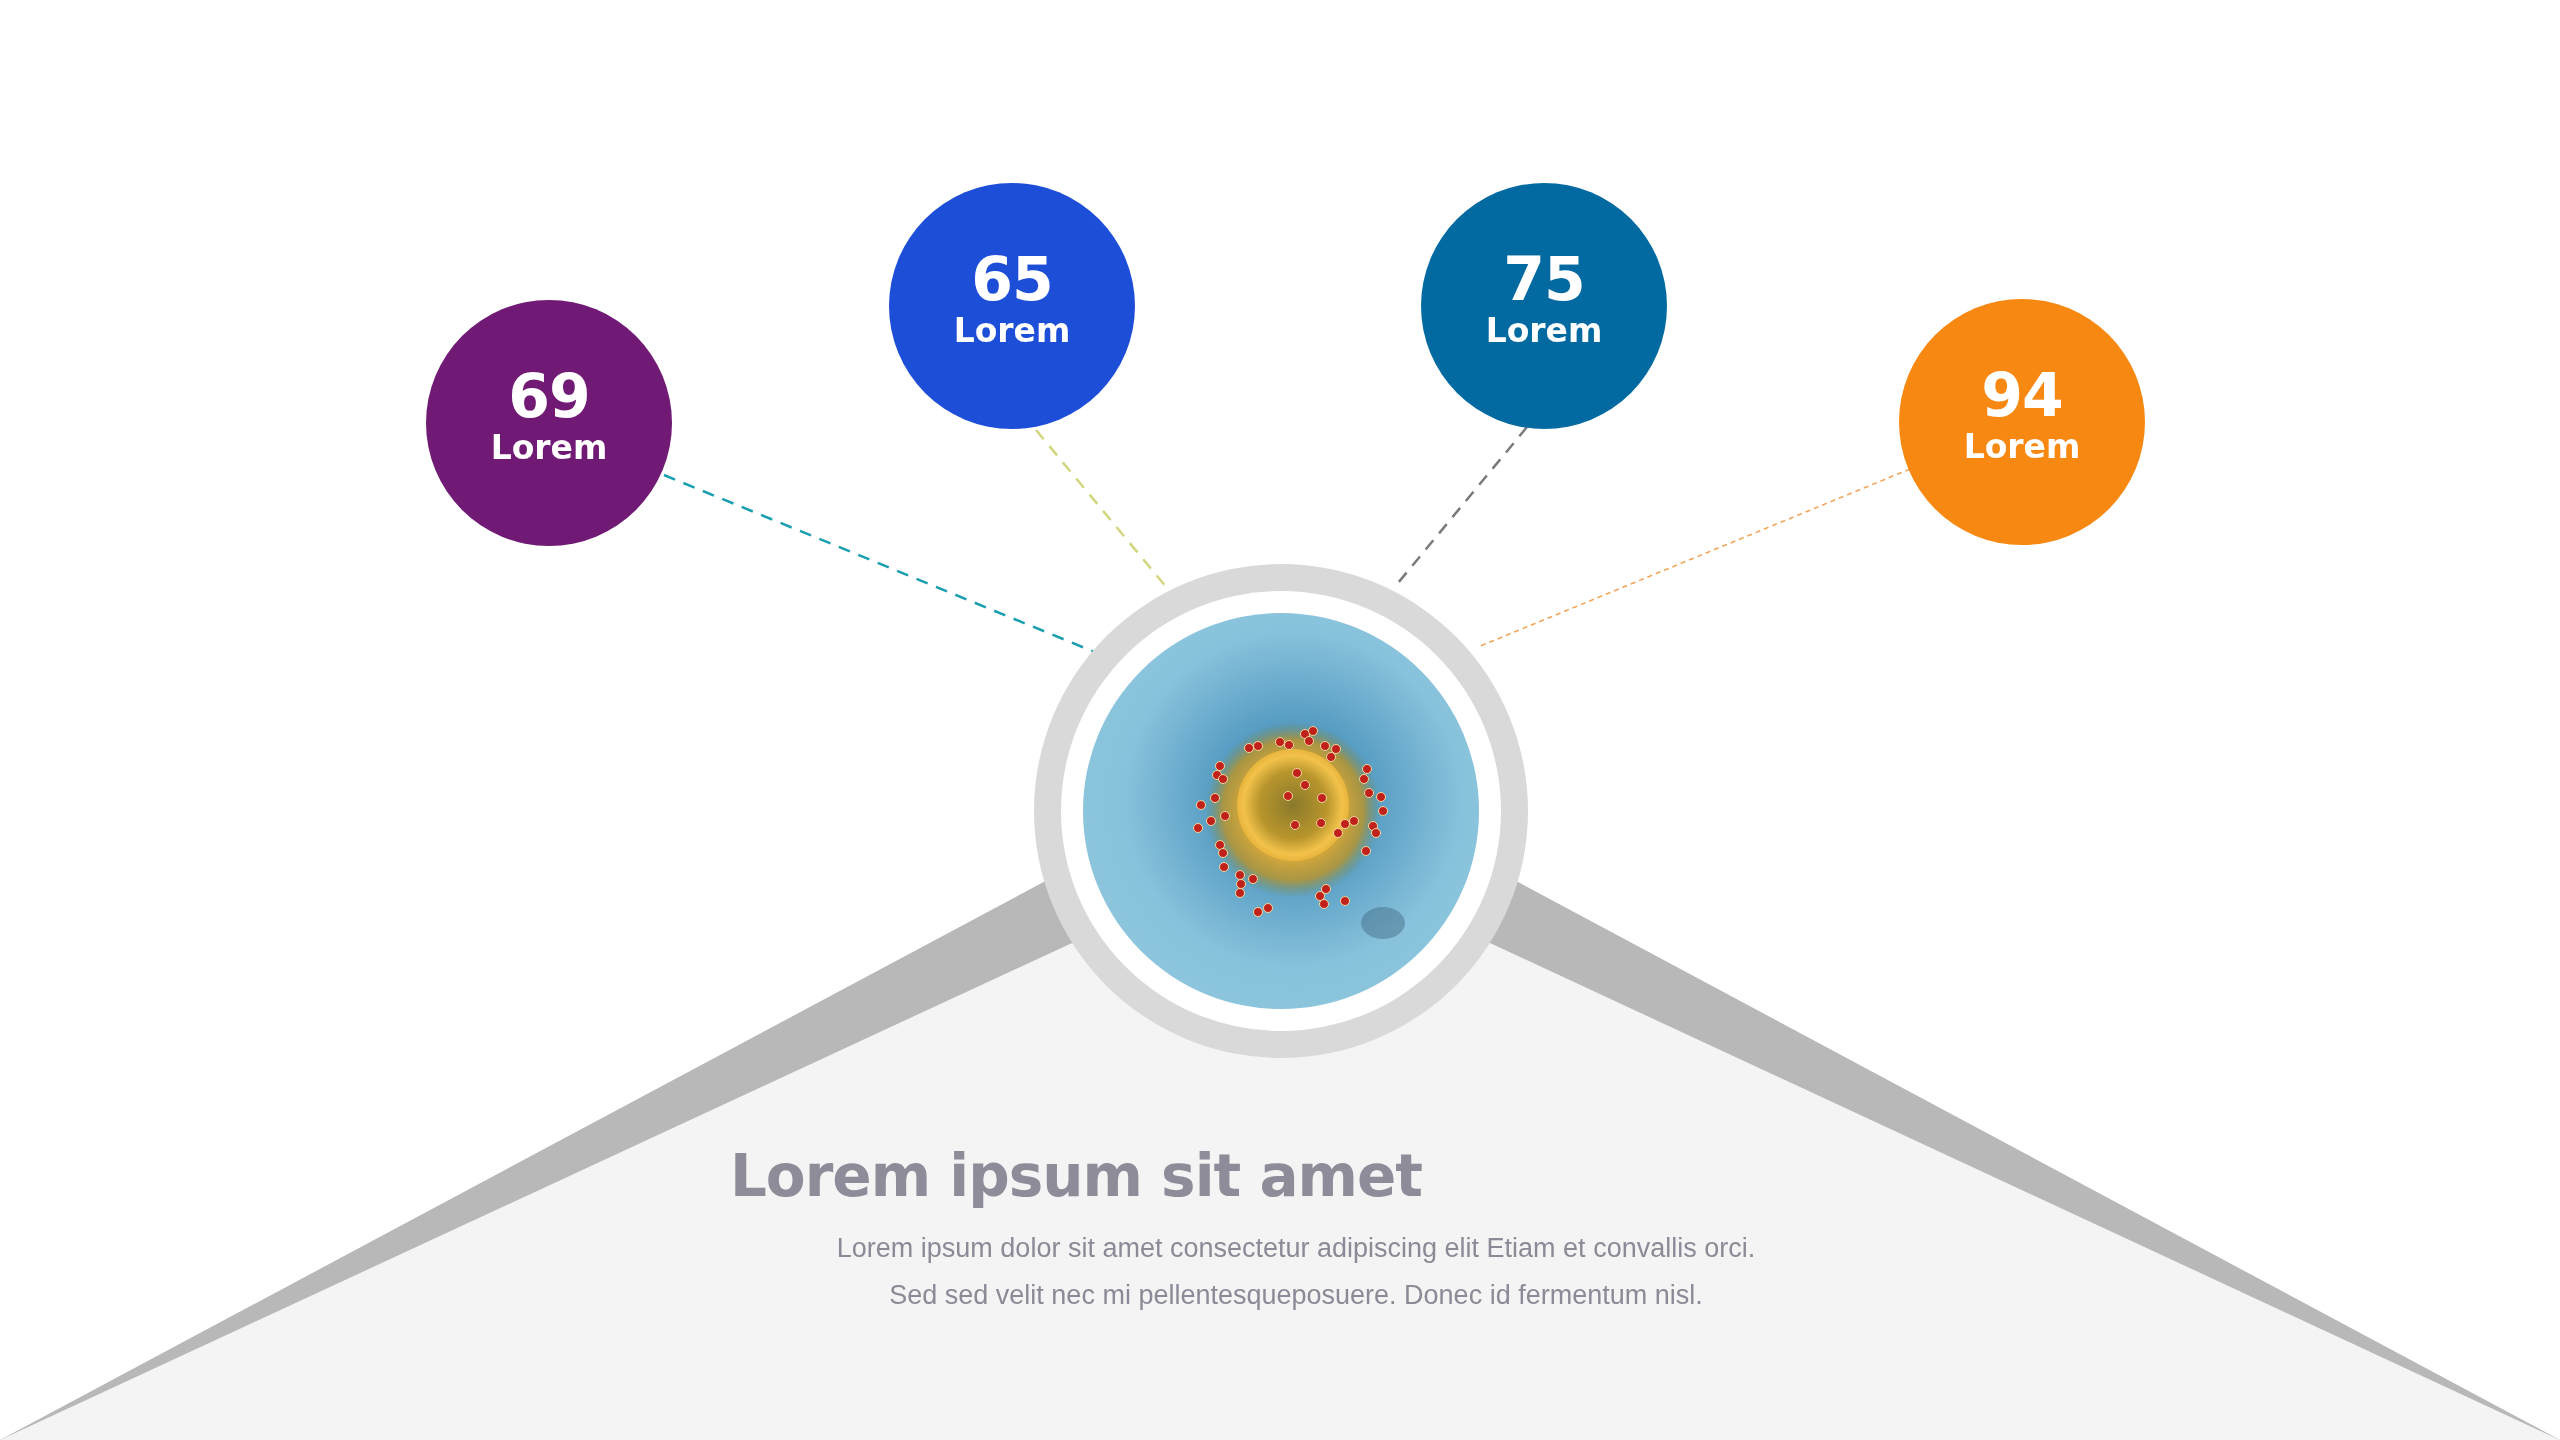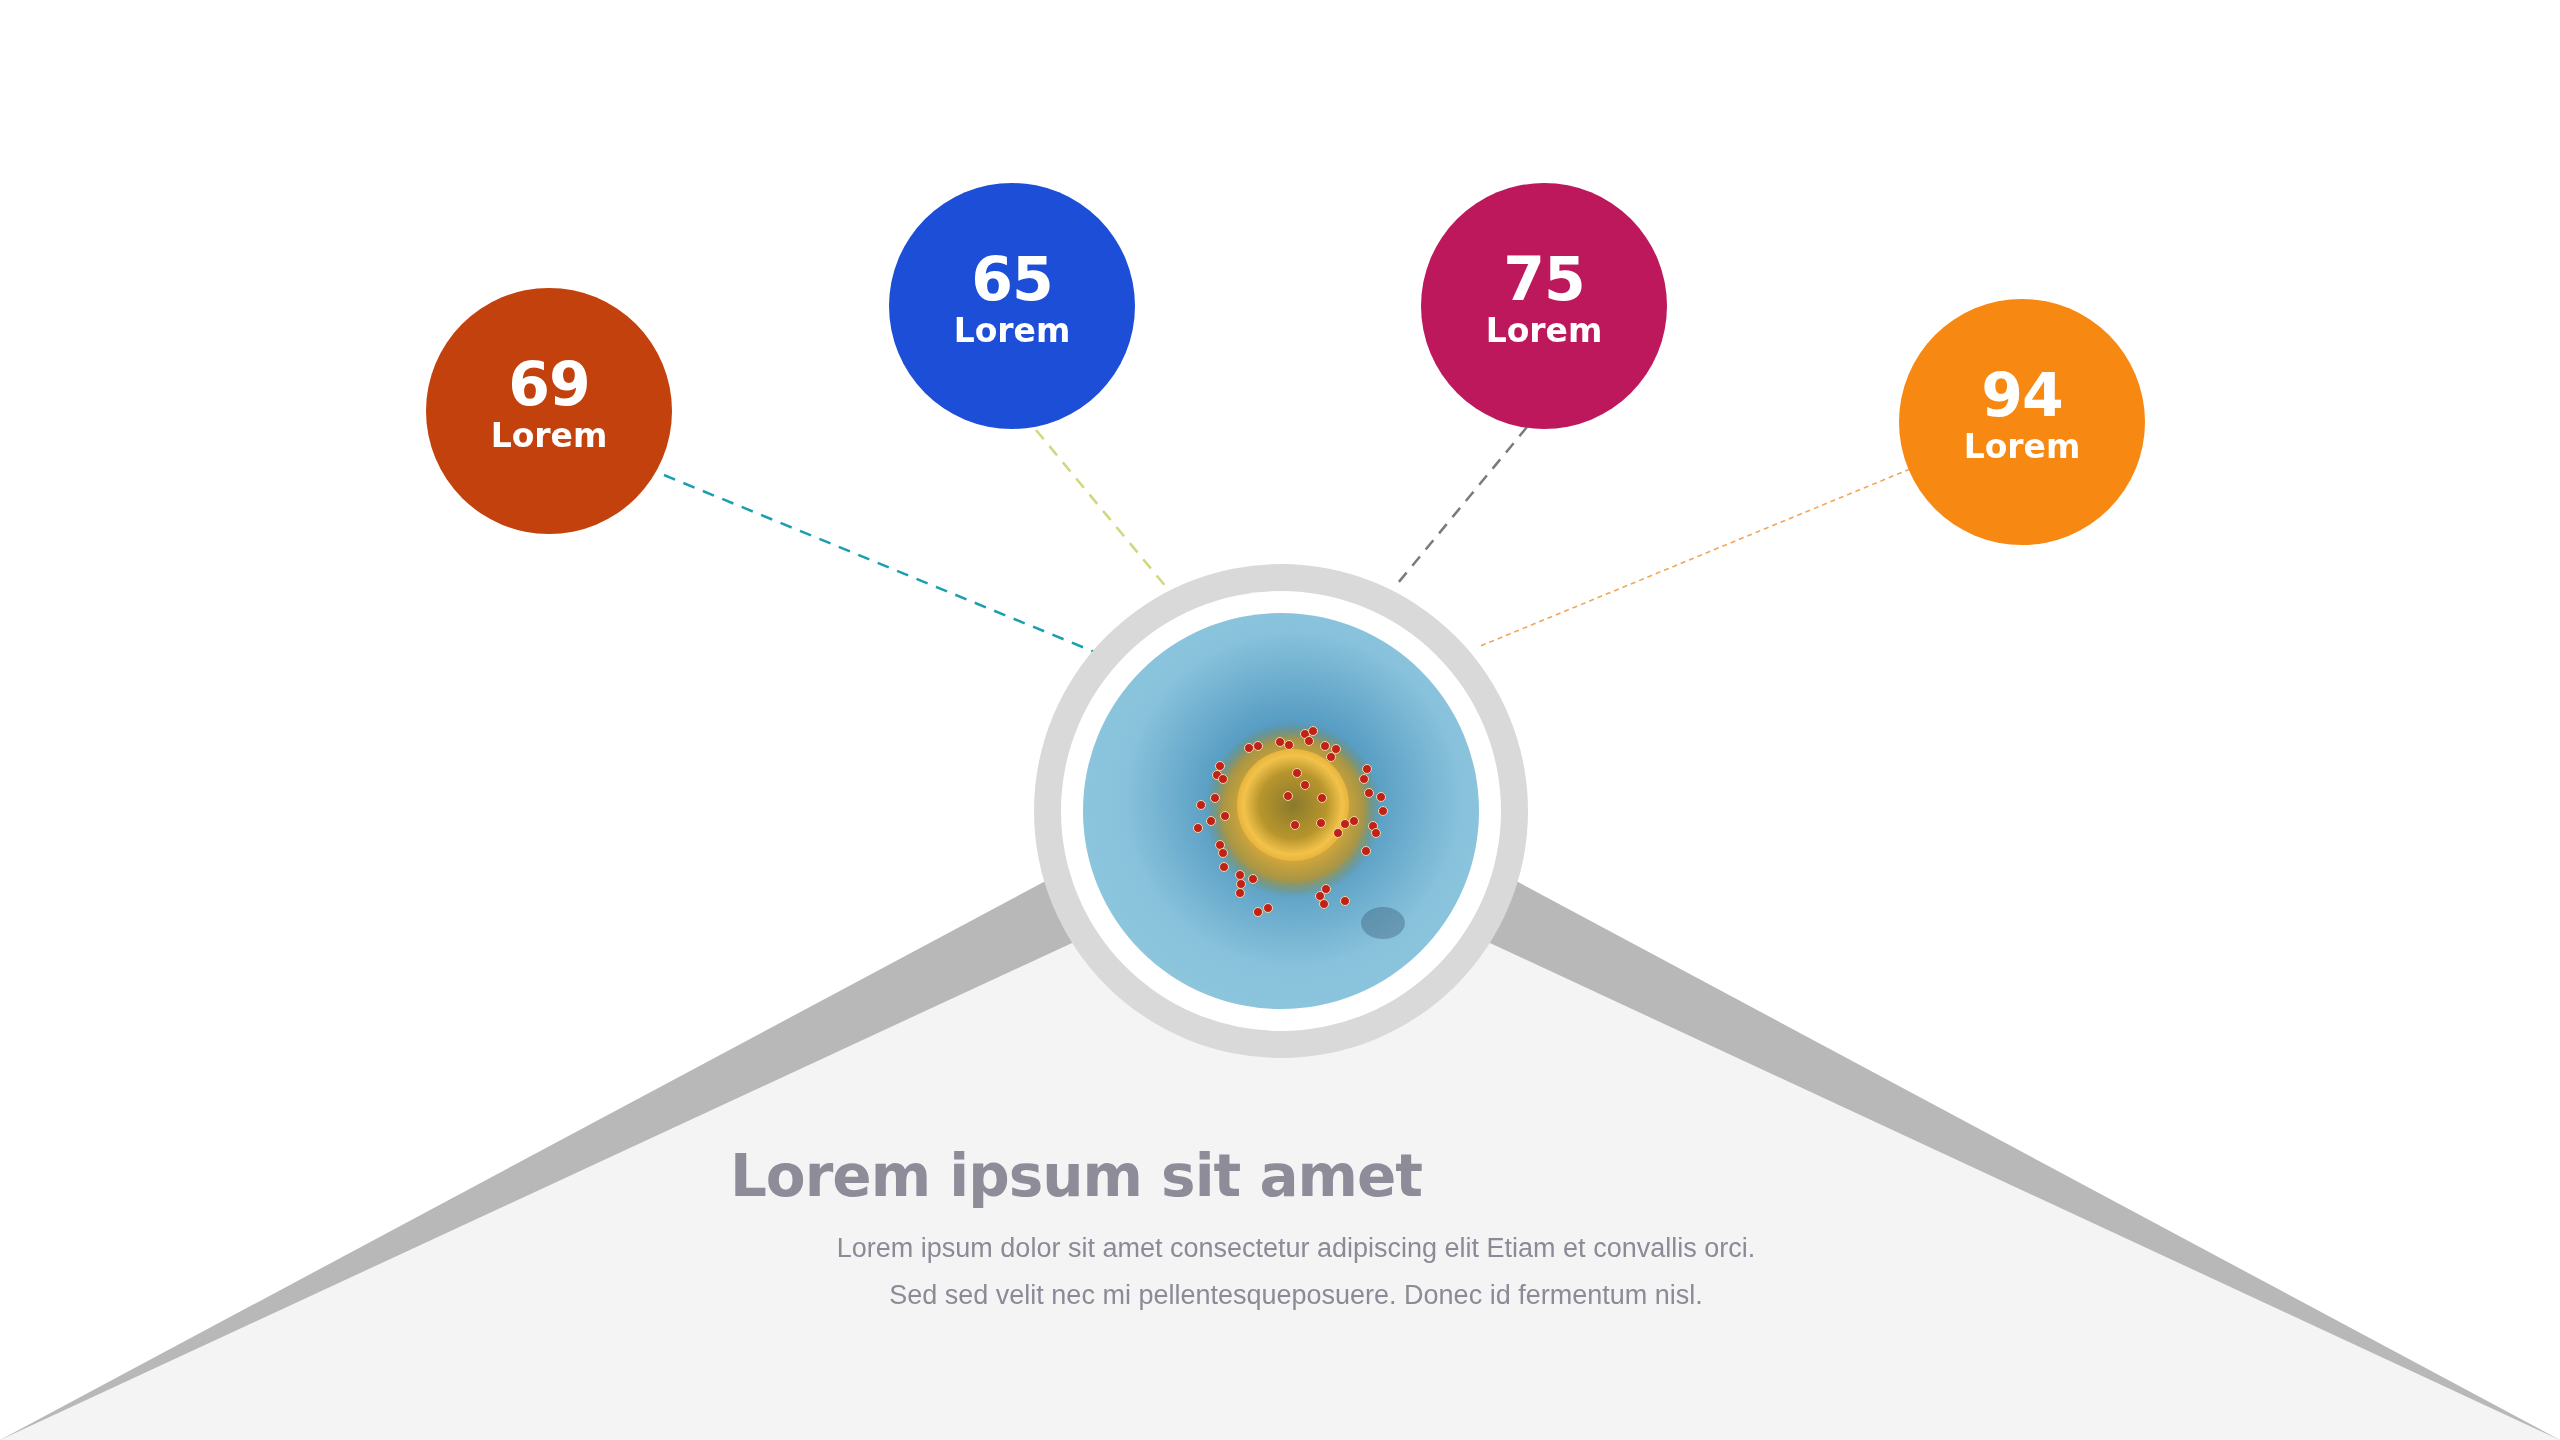--- a/index.html
+++ b/index.html
@@ -88,29 +88,29 @@
   <svg class="bg-svg" width="2560" height="1440" viewBox="0 0 2560 1440">
     <polygon points="0,1440 1281,755 2560,1440" fill="#b8b8b8"></polygon>
     <polygon points="0,1440 1281,846 2560,1440" fill="#f4f4f4"></polygon>
 
     <line x1="664" y1="475" x2="1097" y2="653" stroke="#1a9fb0" stroke-width="2.5" stroke-dasharray="12,9"></line>
     <line x1="1036" y1="430" x2="1167" y2="588" stroke="#d2d67e" stroke-width="2.5" stroke-dasharray="12,9"></line>
     <line x1="1527" y1="427" x2="1398" y2="583" stroke="#7a7a7a" stroke-width="2.5" stroke-dasharray="12,9"></line>
     <line x1="1910" y1="469" x2="1478" y2="647" stroke="#f2a65a" stroke-width="1.6" stroke-dasharray="5,4"></line>
   </svg>
 
-  <div class="stat" style="left:426px; top:288px; background:#c2410c;">
+  <div class="stat" style="left:426px; top:300px; background:#701a75;">
     <div class="num">69</div>
     <div class="lbl">Lorem</div>
   </div>
   <div class="stat" style="left:889px; top:183px; background:#1d4ed8;align-items:center;">
     <div class="num">65</div>
     <div class="lbl">Lorem</div>
   </div>
-  <div class="stat" style="left:1421px; top:183px; background:#be185d;">
+  <div class="stat" style="left:1421px; top:183px; background:#0369a1;">
     <div class="num">75</div>
     <div class="lbl">Lorem</div>
   </div>
   <div class="stat" style="left:1899px; top:299px; background:#f78812;">
     <div class="num">94</div>
     <div class="lbl">Lorem</div>
   </div>
 
   <div class="ring">
     <div class="ring-inner">

